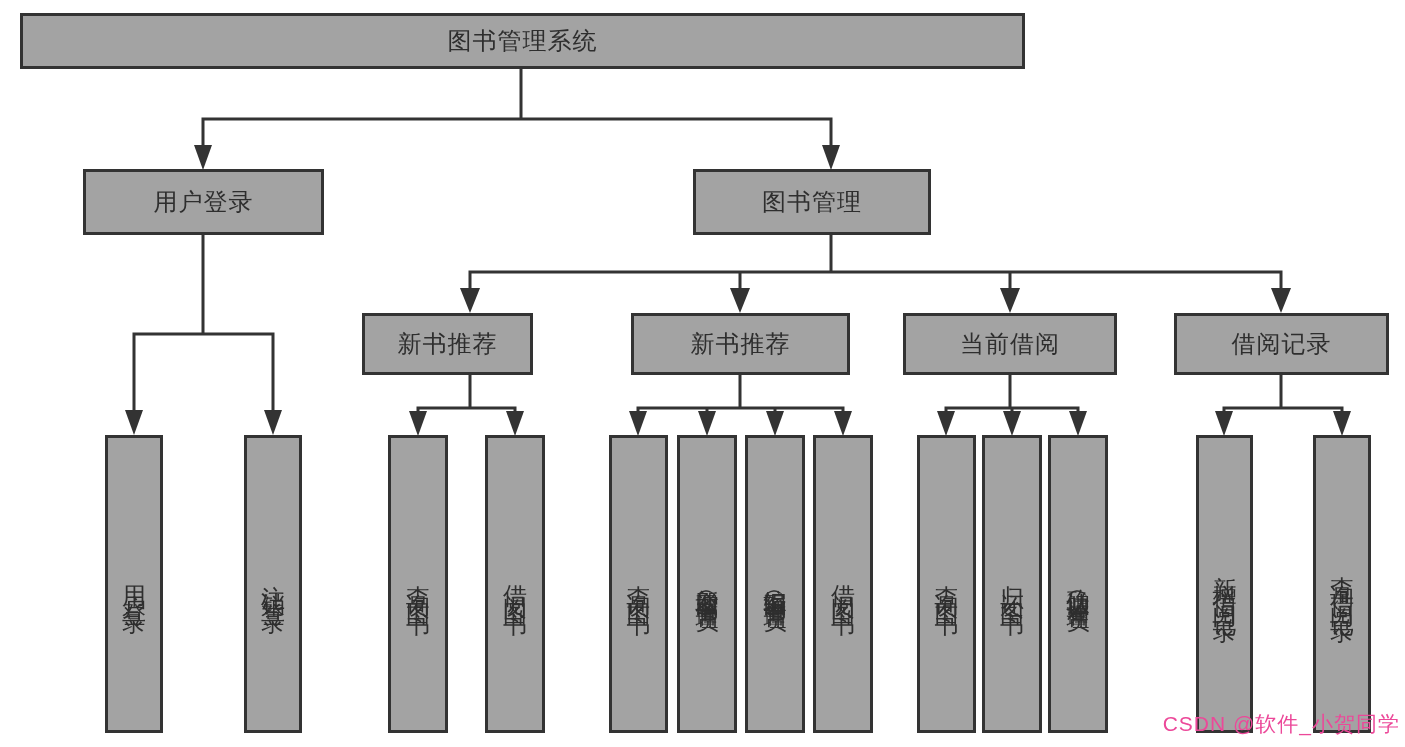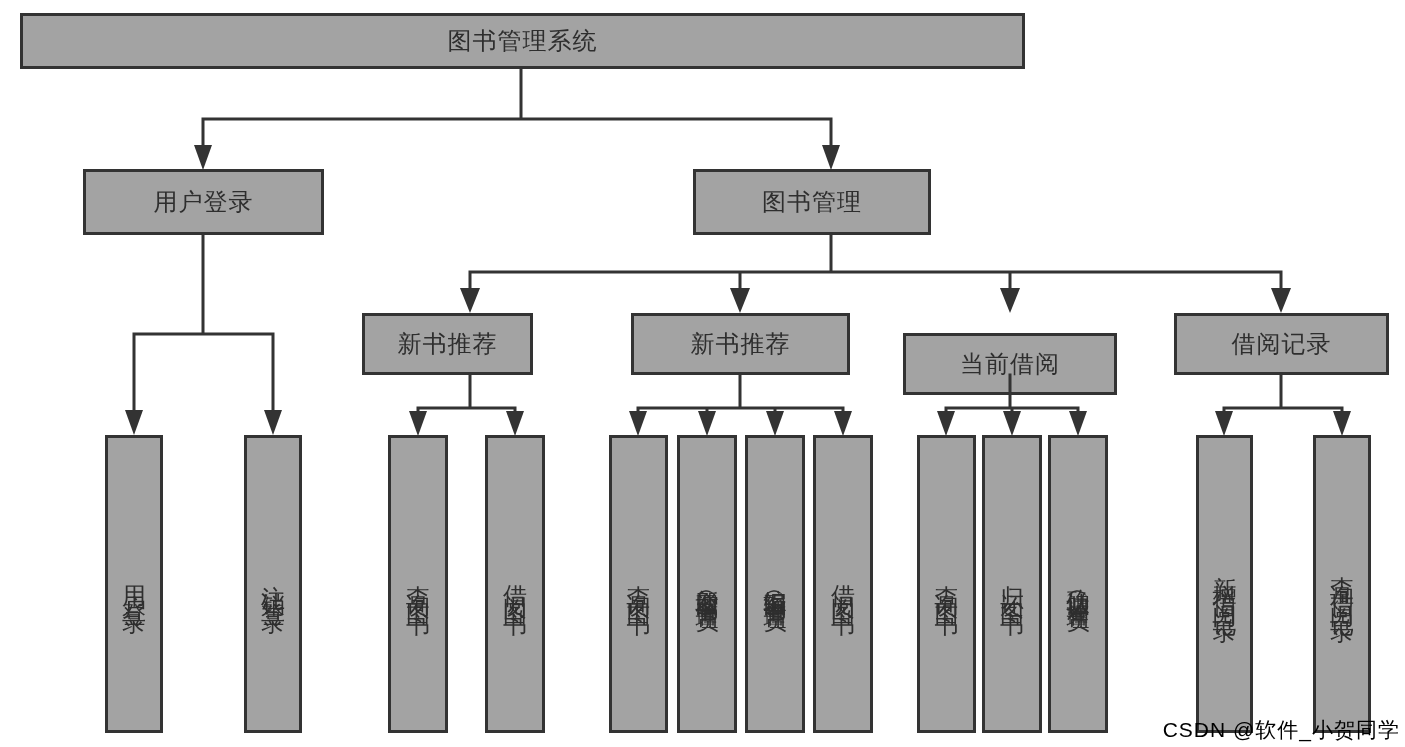--- a/index.html
+++ b/index.html
@@ -15,22 +15,22 @@
     display:flex; align-items:center; justify-content:center;
     color:#2e2e2e; z-index:2;
   }
   .box-h { font-size:24px; letter-spacing:1px; white-space:nowrap; }
   .vtext {
     writing-mode:vertical-rl; text-orientation:mixed;
     font-size:24px; line-height:1; letter-spacing:9px; color:#2e2e2e;
   }
   .vtext.tight { font-size:23px; letter-spacing:3px; }
   .watermark {
-    position:absolute; right:5px; bottom:3px;
-    font-size:21px; color:#000000; letter-spacing:1px;
+    position:absolute; right:5px; bottom:9px;
+    font-size:21px; color:#ec4899; letter-spacing:1px;
     z-index:6; white-space:nowrap;
   }
 </style>
 </head>
 <body>
 
 <div class="canvas">
 
   <svg class="connectors" width="1405" height="747" viewBox="0 0 1405 747">
     <g stroke="#333333" stroke-width="3" fill="none" stroke-linecap="square">
@@ -79,21 +79,21 @@
     </g>
   </svg>
 
   <div class="box box-h" style="left:20px; top:13px; width:1005px; height:56px;">图书管理系统</div>
 
   <div class="box box-h" style="left:83px; top:169px; width:241px; height:66px;">用户登录</div>
   <div class="box box-h" style="left:693px; top:169px; width:238px; height:66px;">图书管理</div>
 
   <div class="box box-h" style="left:362px; top:313px; width:171px; height:62px;">新书推荐</div>
   <div class="box box-h" style="left:631px; top:313px; width:219px; height:62px;">新书推荐</div>
-  <div class="box box-h" style="left:903px; top:313px; width:214px; height:62px;margin-top:20px;">当前借阅</div>
+  <div class="box box-h" style="left:903px; top:313px; width:214px; height:62px;">当前借阅</div>
   <div class="box box-h" style="left:1174px; top:313px; width:215px; height:62px;">借阅记录</div>
 
   <div class="box" style="left:105px; top:435px; width:58px; height:298px;">
     <span class="vtext">用户登录</span>
   </div>
   <div class="box" style="left:244px; top:435px; width:58px; height:298px;">
     <span class="vtext">注销登录</span>
   </div>
 
   <div class="box" style="left:388px; top:435px; width:60px; height:298px;">

